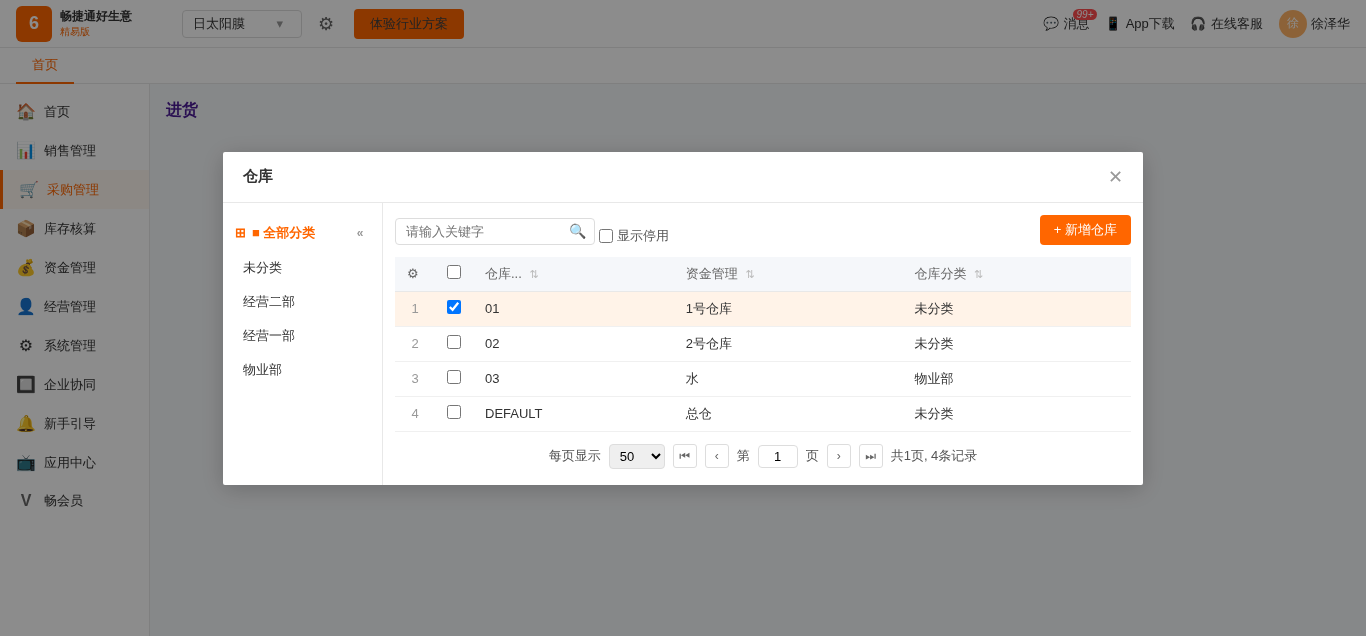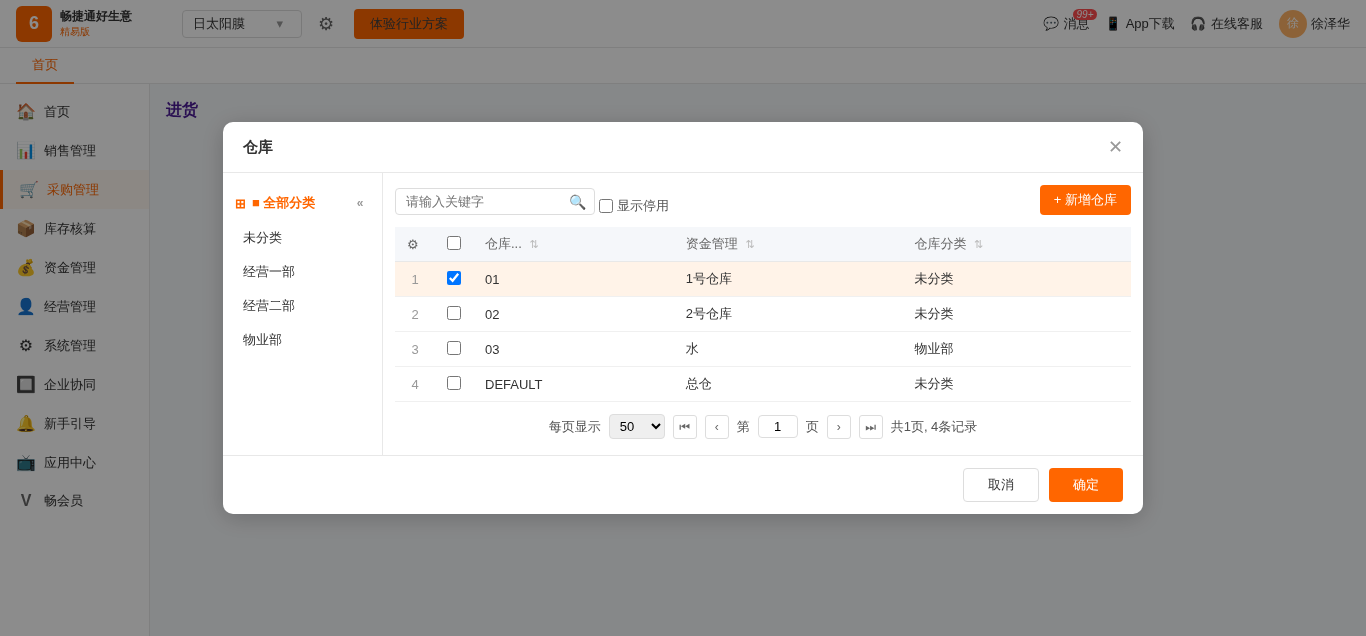--- a/index.html
+++ b/index.html
@@ -90,21 +90,21 @@
 
     
     .overlay {
       position: fixed; top: 0; left: 0; width: 1366px; height: 636px;
       background: rgba(0,0,0,0.45); z-index: 100;
       display: flex; align-items: center; justify-content: center;
     }
 
     
     .dialog {
-      background: #fff; border-radius: 10px; width: 920px; max-height: 560px;
+      background: #fff; border-radius: 2px; width: 920px; max-height: 560px;
       display: flex; flex-direction: column; box-shadow: 0 4px 24px rgba(0,0,0,0.2);
       position: relative;
     }
     .dialog-header {
       padding: 14px 20px; border-bottom: 1px solid #e8e8e8;
       display: flex; align-items: center; justify-content: space-between;
     }
     .dialog-title { font-size: 15px; font-weight: bold; color: #333; }
     .dialog-close { cursor: pointer; color: #999; font-size: 18px; border: none; background: none; }
 
@@ -304,22 +304,22 @@
 
     <div class="dialog-body">
 
       <div class="category-panel">
         <div class="category-header">
           <span style="color:#ff6600">⊞</span>
           <span style="color:#ff6600;font-size:13px;">■ 全部分类</span>
           <span class="collapse-btn">«</span>
         </div>
         <div class="category-item">未分类</div>
+        <div class="category-item">经营二部</div>
         <div class="category-item">经营一部</div>
-        <div class="category-item">经营二部</div>
         <div class="category-item">物业部</div>
       </div>
 
       <div class="table-panel">
 
         <div class="table-toolbar">
           <div class="search-input-wrap">
             <input class="search-input" type="text" placeholder="请输入关键字" style="">
             <span class="search-icon-btn">🔍</span>
           </div>
@@ -401,18 +401,14 @@
           <span>第</span>
           <input class="page-input" type="text" value="1" style="">
           <span>页</span>
           <button class="page-nav-btn">›</button>
           <button class="page-nav-btn">⏭</button>
           <span>共1页, 4条记录</span>
         </div>
       </div>
     </div>
 
-    <div class="dialog-footer">
-      <button class="cancel-btn">取消</button>
-      <button class="confirm-btn">确定</button>
-    </div>
   </div>
 </div>
 
 </body></html>

